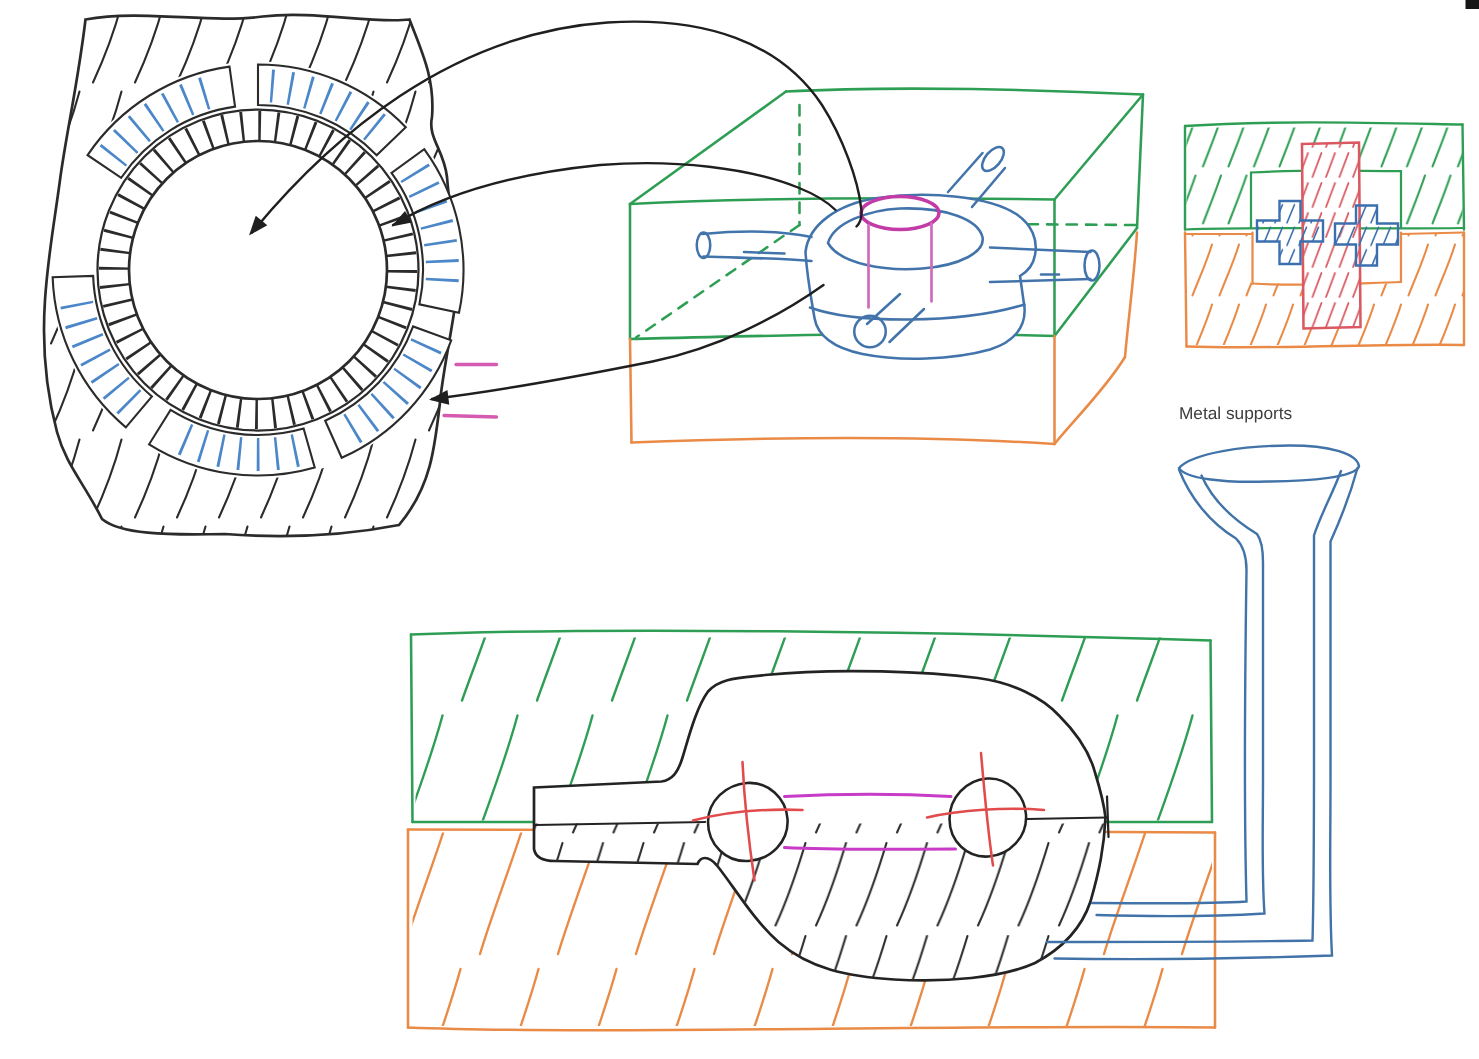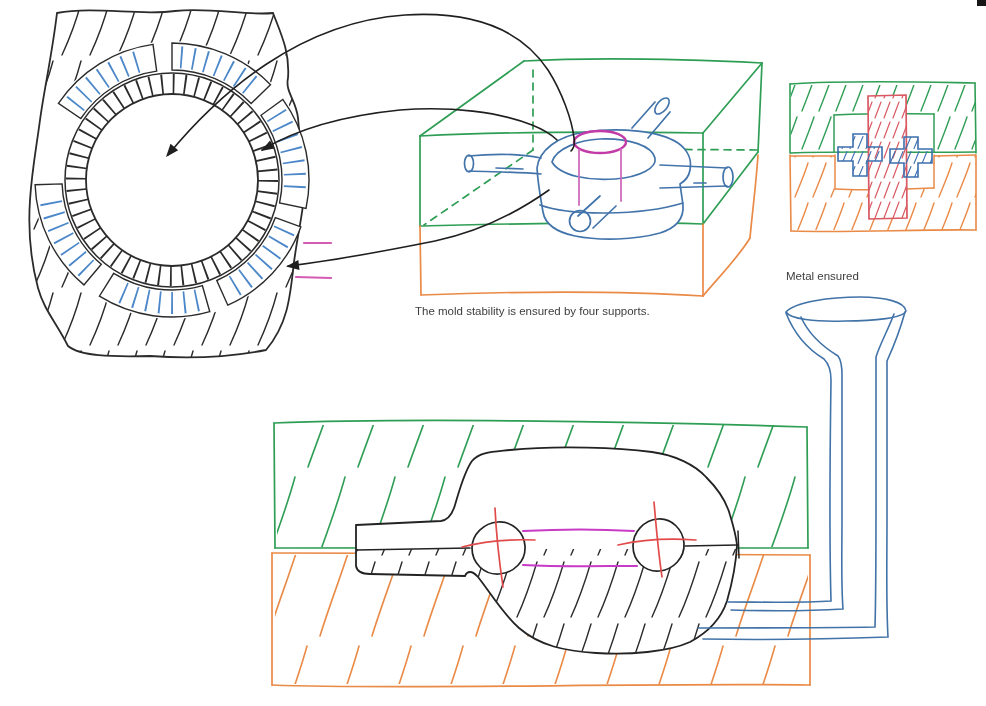--- a/index.html
+++ b/index.html
@@ -228,15 +228,14 @@
     <path d="M786,312 C795,302 830,297 860,297 C885,297 905,302 906,311 C903,318 875,321 845,321 C815,322 790,319 786,312 Z"></path>
     <path d="M786,313 C793,331 806,348 824,359 C828,363 831,370 831,380 C830,450 829,530 831,601 C800,603 762,602 728,602"></path>
     <path d="M801,317 C808,333 820,345 838,356 C841,360 842,366 842,375 L842,520 C842,550 841,582 843,609 C810,611 765,611 731,610"></path>
     <path d="M894,314 C888,330 880,344 876,357 L876,500 C876,545 876,592 875,627 C820,628 755,628 698,628"></path>
     <path d="M905,312 C899,334 892,350 887,361 L887,520 C887,562 886,602 888,637 C830,639 760,640 703,639"></path>
   </g>
 
   <rect x="977" y="0" width="9" height="6" fill="#161616"></rect>
 </svg>
 
-<span class="note" id="stability-note">The mold stability is ensured by four supports.</span>
-<span class="note" id="pouring-label">Metal ensured</span>
+<span class="note" id="pouring-label">Metal supports</span>
 </div>
 
 </body></html>

